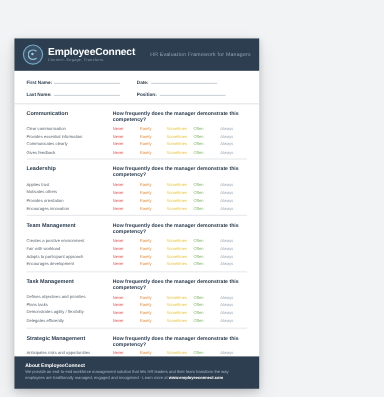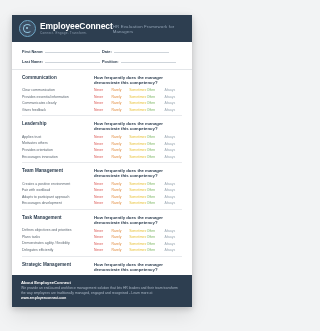--- a/index.html
+++ b/index.html
@@ -9,22 +9,22 @@
   body {
     width: 244px;
     height: 331px;
     background: #f2f3f4;
     font-family: "Liberation Sans", sans-serif;
     overflow: hidden;
   }
   .page-wrap {
     position: absolute;
     left: 12px;
-    top: 15px;
-    width: 180px;
+    top: 32px;
+    width: 204px;
     height: 292px;
     background: #ffffff;
     box-shadow: 0 2px 6px rgba(0,0,0,0.18), 0 8px 18px rgba(0,0,0,0.10);
   }
   
   .doc-header {
     height: 27px;
     background: #2d3e50;
     display: flex;
     align-items: center;

